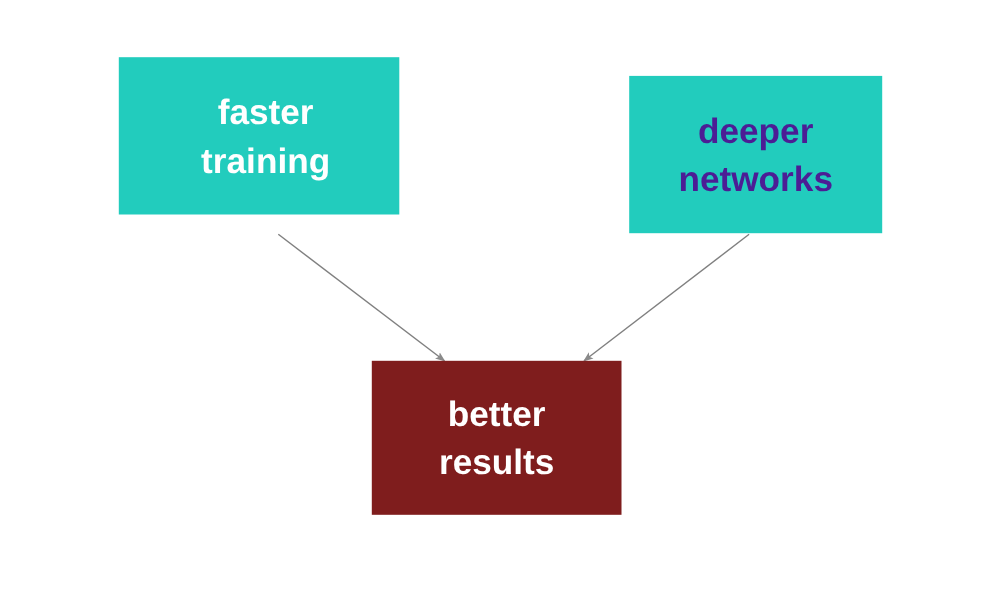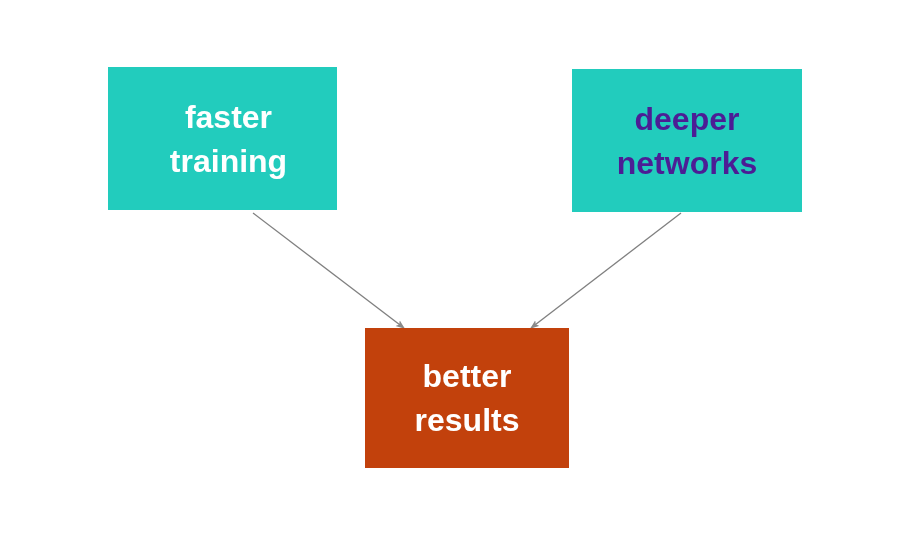--- a/index.html
+++ b/index.html
@@ -72,28 +72,28 @@
   <svg id="edge-layer" viewBox="0 0 904 536" width="904" height="536" xmlns="http://www.w3.org/2000/svg">
     <defs>
       <marker id="arrowhead" markerWidth="8" markerHeight="8" refX="6.2" refY="3" orient="auto" markerUnits="strokeWidth">
         <path d="M0,0.3 L7,3 L0,5.7 L1.6,3 Z" fill="#8a8a8a"></path>
       </marker>
     </defs>
     <line id="edge-0" x1="253" y1="213" x2="404" y2="328" stroke="#808080" stroke-width="1.3" marker-end="url(#arrowhead)"></line>
     <line id="edge-1" x1="681" y1="213" x2="531" y2="328" stroke="#808080" stroke-width="1.3" marker-end="url(#arrowhead)"></line>
   </svg>
 
-  <div class="node" id="node-faster-training" style="background: rgb(34, 204, 189); left: 108px; top: 67px; width: 229px; height: 143px; color: rgb(255, 255, 255); padding-left: 20px;">
+  <div class="node" id="node-faster-training" style="background: rgb(34, 204, 189); left: 108px; top: 52px; width: 255px; height: 143px; color: rgb(255, 255, 255); padding-left: 20px;">
     <span class="node-label">faster
 training</span>
   </div>
 
   <div class="node" id="node-deeper-networks" style="background: rgb(34, 204, 189); left: 572px; top: 69px; width: 230px; height: 143px; color: #4c1d95;">
     <span class="node-label">deeper
 networks</span>
   </div>
 
-  <div class="node" id="node-better-results" style="background: #c2410c; left: 365px; top: 328px; width: 204px; height: 140px; color: rgb(255, 255, 255);">
+  <div class="node" id="node-better-results" style="background: #7f1d1d; left: 338px; top: 328px; width: 227px; height: 140px; color: rgb(255, 255, 255);">
     <span class="node-label">better
 results</span>
   </div>
 
 </div>
 
 </body></html>

